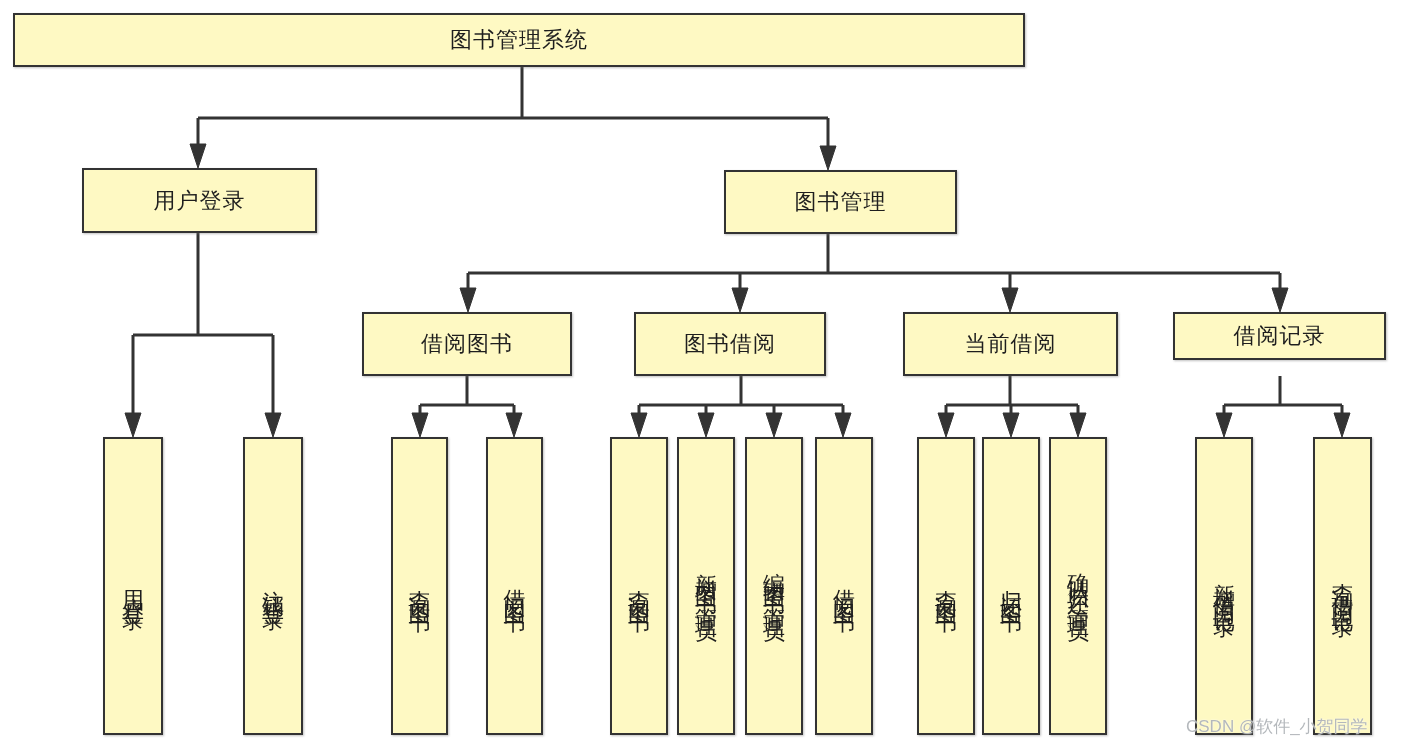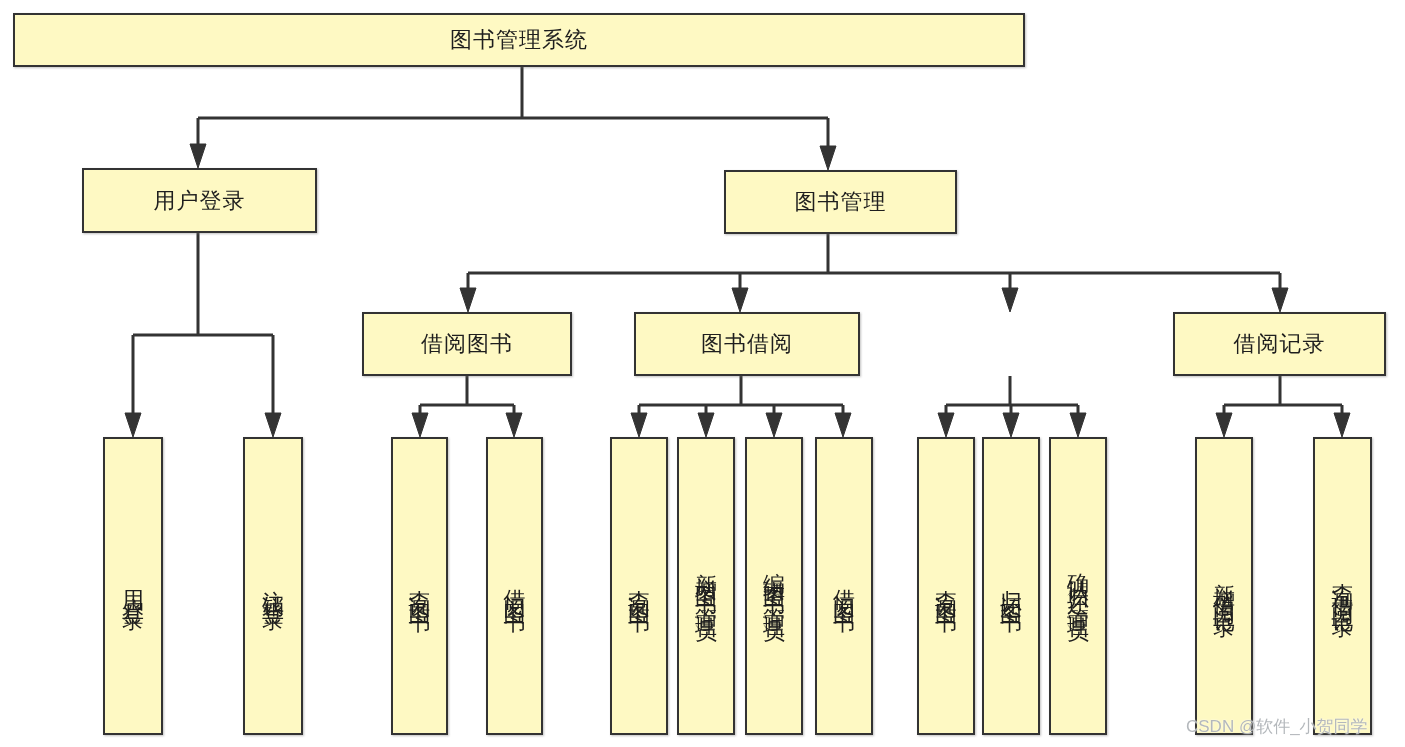--- a/index.html
+++ b/index.html
@@ -92,22 +92,23 @@
       <polygon points="1334,413 1350,413 1342,437"></polygon>
     </g>
   </svg>
 
   <div class="box h" style="left:13px; top:13px; width:1012px; height:54px;">图书管理系统</div>
 
   <div class="box h" style="left:82px; top:168px; width:235px; height:65px;">用户登录</div>
   <div class="box h" style="left:712px; top:170px; width:233px; height:64px;margin-left:12px;">图书管理</div>
 
   <div class="box h" style="left:362px; top:312px; width:210px; height:64px;">借阅图书</div>
-  <div class="box h" style="left:634px; top:312px; width:226px; height:64px;">图书借阅</div>
-  <div class="box h" style="left:1173px; top:312px; width:213px; height:64px;">借阅记录</div>
+  <div class="box h" style="left:634px; top:312px; width:192px; height:64px;">图书借阅</div>
+  <div class="box h" style="left:903px; top:312px; width:215px; height:64px;">当前借阅</div>
+  <div class="box h" style="left:1173px; top:312px; width:213px; height:48px;">借阅记录</div>
 
   <div class="box v" style="left:103px; top:437px; width:60px; height:298px;">用户登录</div>
   <div class="box v" style="left:243px; top:437px; width:60px; height:298px;">注销登录</div>
 
   <div class="box v" style="left:391px; top:437px; width:57px; height:298px;">查询图书</div>
   <div class="box v" style="left:486px; top:437px; width:57px; height:298px;">借阅图书</div>
 
   <div class="box v" style="left:610px; top:437px; width:58px; height:298px;">查询图书</div>
   <div class="box v" style="left:677px; top:437px; width:58px; height:298px;">新增图书（管理员）</div>
   <div class="box v" style="left:745px; top:437px; width:58px; height:298px;">编辑图书（管理员）</div>

